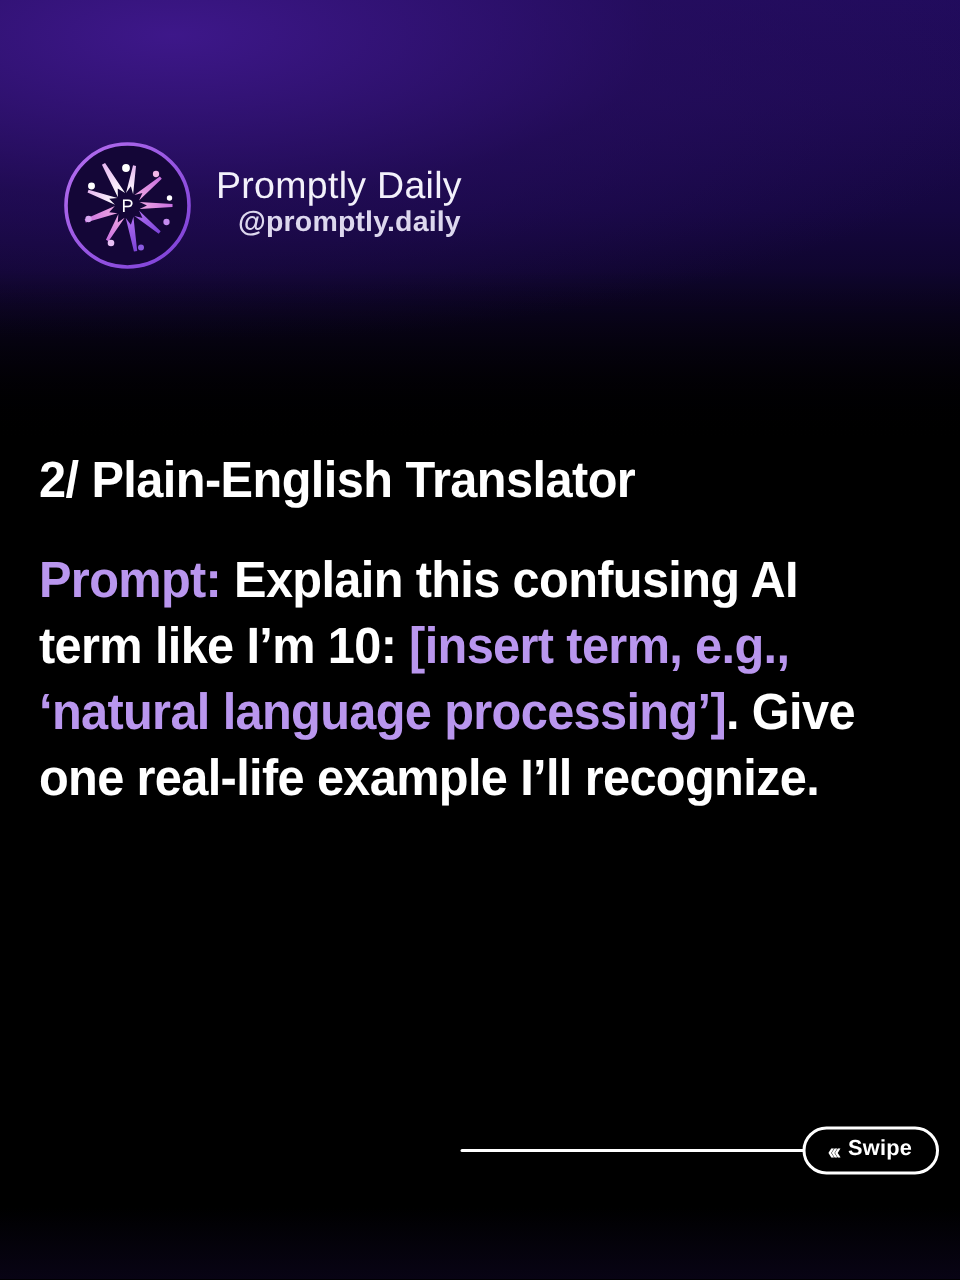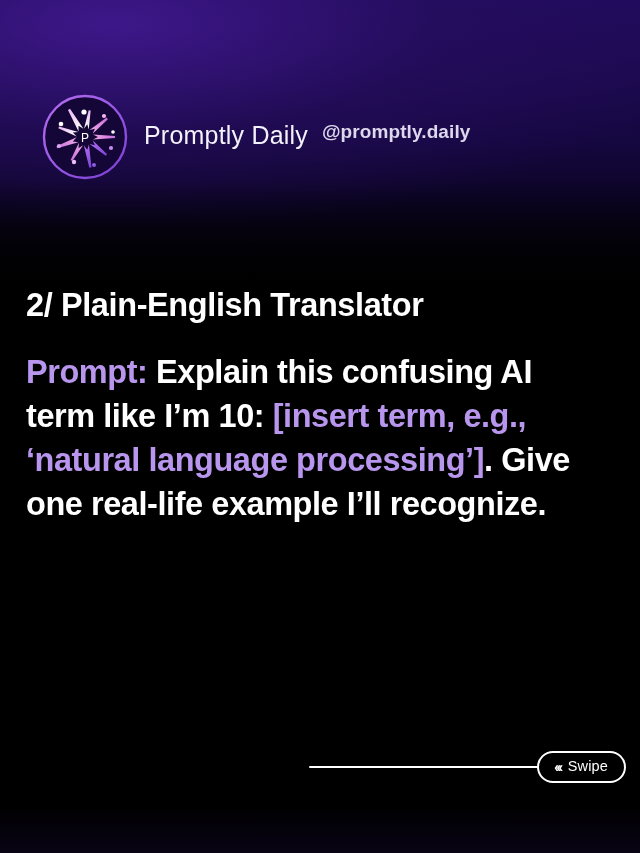--- a/index.html
+++ b/index.html
@@ -51,23 +51,24 @@
     gap: 14px;
   }
   .logo {
     width: 90px;
     height: 90px;
     flex: 0 0 90px;
     position: relative;
   }
   .brand-text {
     display: flex;
-    flex-direction: row;
+    flex-direction: column;
     justify-content: center;
     margin-top: -4px;
+    text-align: center;
   }
   .brand-name {
     color: #f3f1fb;
     font-size: 25px;
     font-weight: 400;
     letter-spacing: 0.2px;
     line-height: 1.12;
     white-space: nowrap;
   }
   .brand-handle {
@@ -77,21 +78,21 @@
     letter-spacing: 0.1px;
     line-height: 1.18;
     margin-left: 14px;
     white-space: nowrap;
   }
 
   
   .content {
     position: absolute;
     left: 0;
-    top: 276px;
+    top: 292px;
     width: 640px;
     padding: 0 26px;
     box-sizing: border-box;
   }
   .headline {
     color: #ffffff;
     font-size: 34px;
     font-weight: 700;
     letter-spacing: -0.4px;
     line-height: 1.12;
@@ -150,21 +151,21 @@
     color: #ffffff;
     font-size: 14px;
     font-weight: 700;
     letter-spacing: -2.5px;
     line-height: 1;
     transform: scaleY(1.1);
   }
   .swipe-label {
     color: #ffffff;
     font-size: 14.5px;
-    font-weight: 400;
+    font-weight: 700;
     letter-spacing: 0.15px;
     line-height: 1;
   }
 
   .bottom-tint {
     position: absolute;
     left: 0;
     bottom: 0;
     width: 640px;
     height: 48px;

